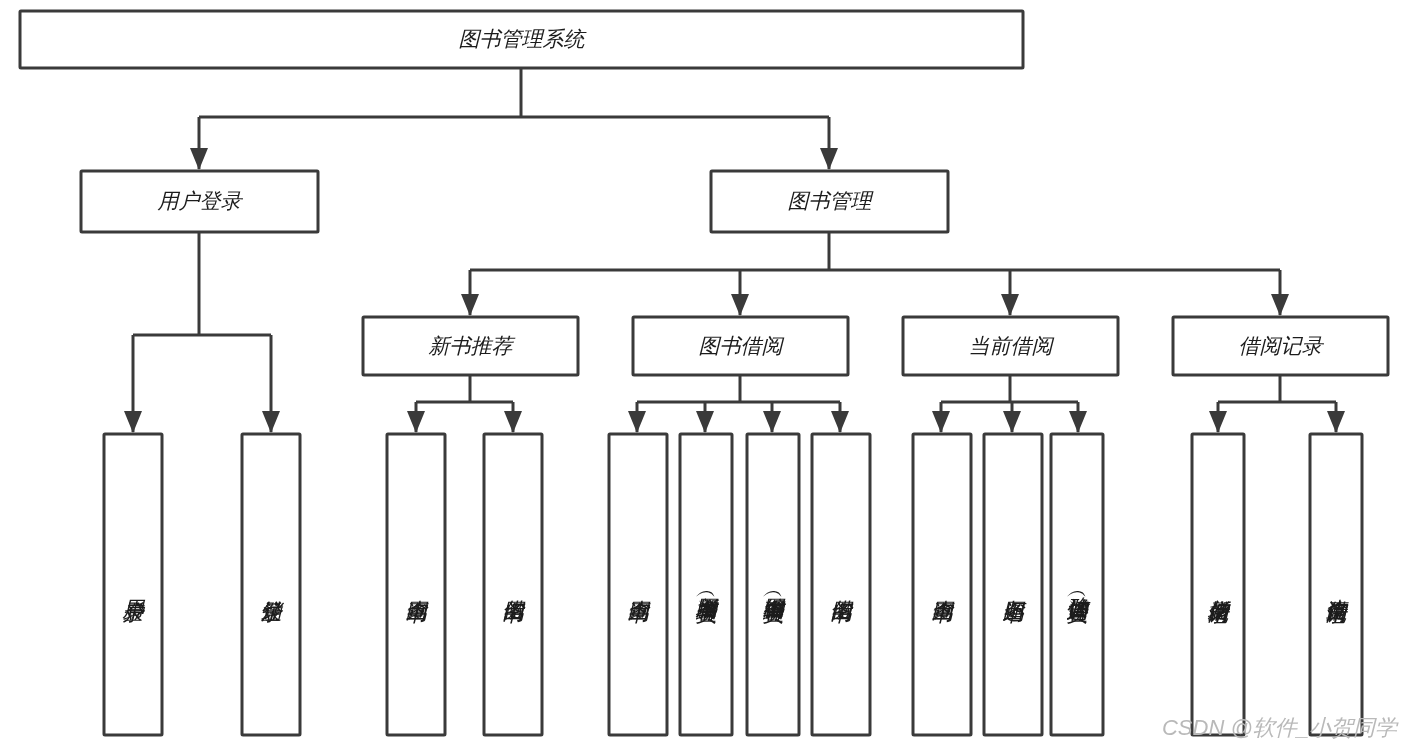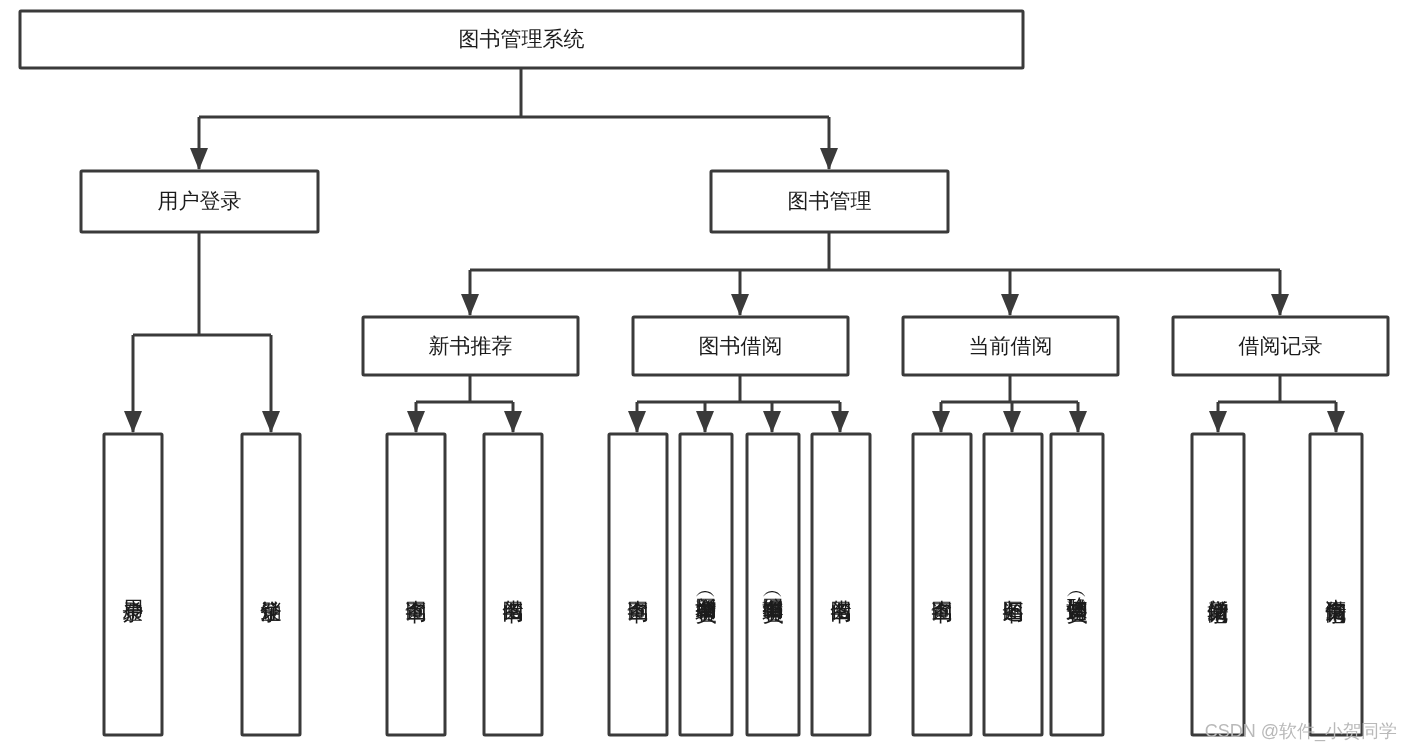--- a/index.html
+++ b/index.html
@@ -1,30 +1,30 @@
 <!DOCTYPE html>
 <html><head>
 <meta charset="utf-8">
 <style>
   html,body{margin:0;padding:0;background:#ffffff;}
   body{width:1405px;height:747px;overflow:hidden;
        font-family:"Liberation Sans","DejaVu Sans",sans-serif;}
-  #diagram-root{position:relative;width:1405px;height:747px;background:#fff;}
+  #diagram-root{position:relative;width:1405px;height:747px;background:#fff;font-style:italic;}
   svg#tree{position:absolute;left:0;top:0;width:1405px;height:747px;display:block;}
   .node-box{fill:#ffffff;stroke:#3a3a3a;stroke-width:3;}
   .edge{stroke:#3a3a3a;stroke-width:3;fill:none;stroke-linecap:butt;}
   .arrow-head{fill:#3a3a3a;stroke:none;}
   .label-h{font-family:"Liberation Sans","DejaVu Sans",sans-serif;
            font-size:21px;fill:#1c1c1c;dominant-baseline:middle;text-anchor:middle;}
   .label-v{position:absolute;display:flex;align-items:center;justify-content:center;
            writing-mode:vertical-rl;text-orientation:upright;
            font-family:"Liberation Sans","DejaVu Sans",sans-serif;
            font-size:21px;line-height:1.04;color:#1c1c1c;letter-spacing:1px;
            white-space:nowrap;pointer-events:none;}
-  #watermark{position:absolute;right:8px;bottom:4px;font-size:18px;color:#b9b9b9;
+  #watermark{position:absolute;right:8px;bottom:4px;font-size:22px;color:#b9b9b9;
              font-family:"Liberation Sans","DejaVu Sans",sans-serif;white-space:nowrap;}
 </style>
 </head>
 <body>
 
 <div id="diagram-root">
 
   <svg id="tree" viewBox="0 0 1405 747">
     <g id="edges-layer">
         <line x1="521" y1="68" x2="521" y2="117" class="edge"></line>

